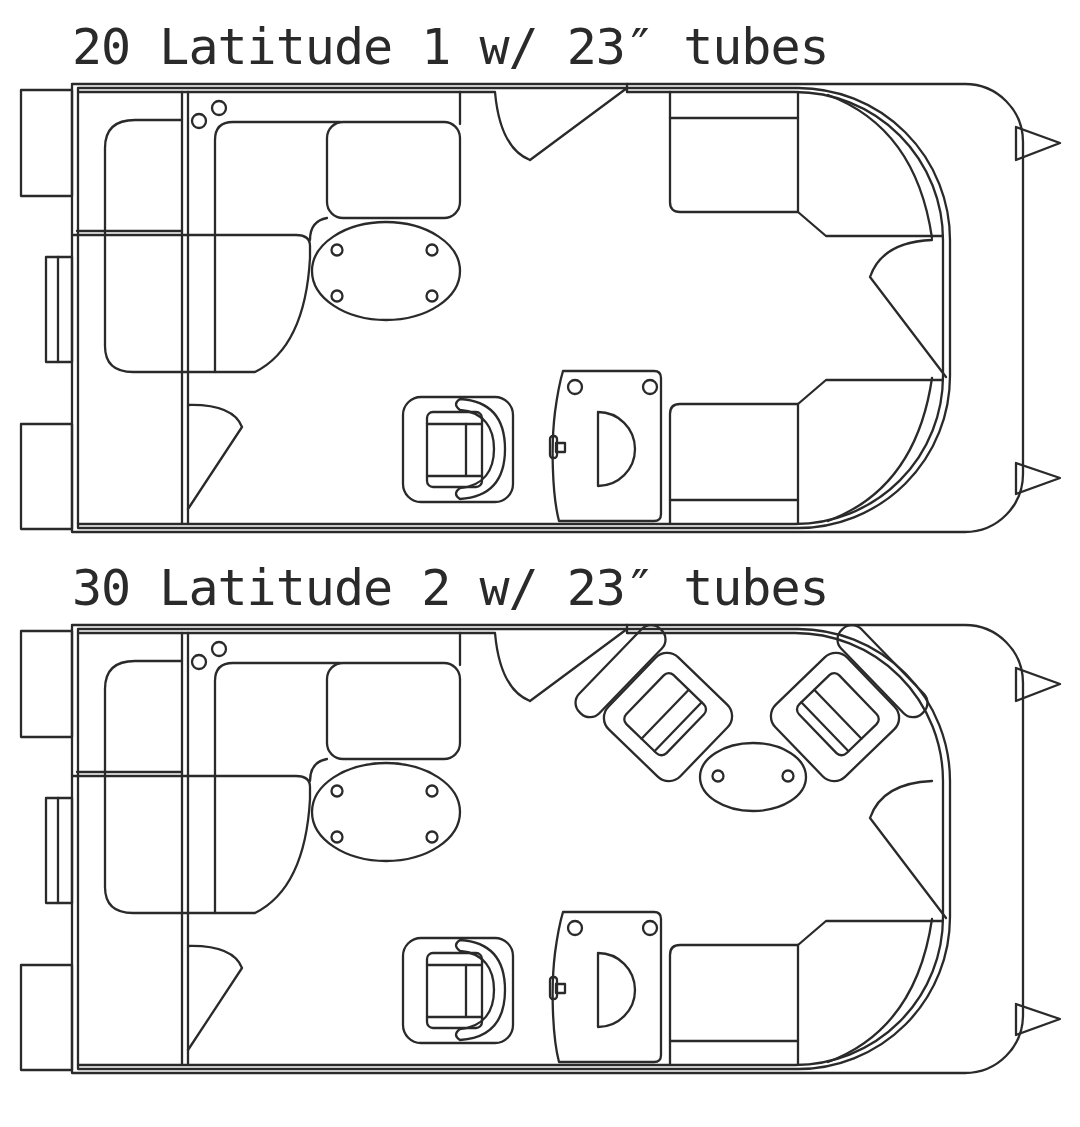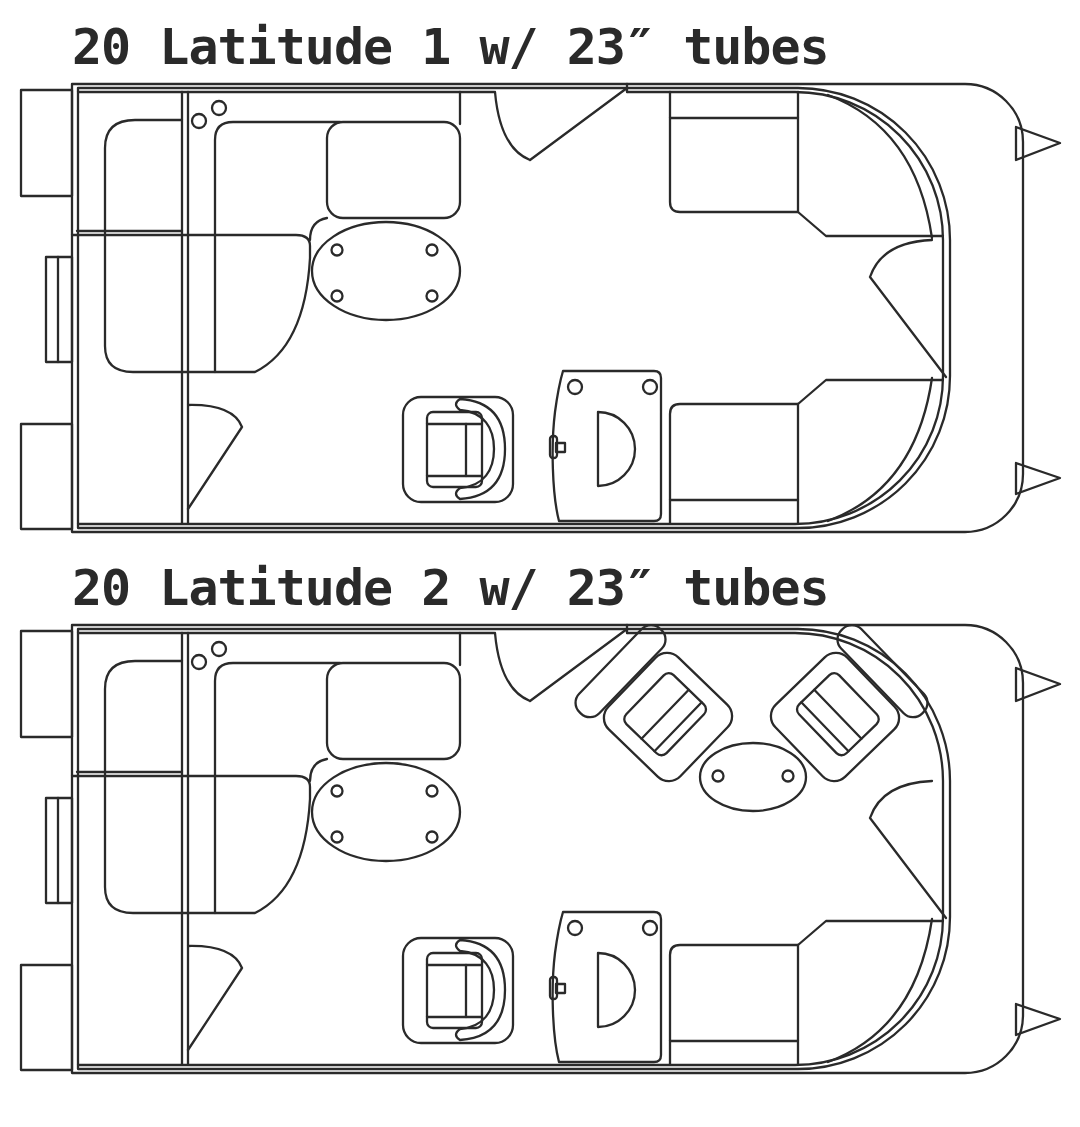--- a/index.html
+++ b/index.html
@@ -12,32 +12,31 @@
   }
   .boat-title{
     position:absolute;
     left:72px;
     font-size:50px;
     letter-spacing:-1px;
     line-height:50px;
     color:#2a2a2a;
     white-space:pre;
     font-family:"DejaVu Sans Mono", monospace;
-    font-weight:bold;
   }
   svg{position:absolute;left:0;top:0;}
   .ink{stroke:#2a2a2a;stroke-width:2.3;fill:none;stroke-linecap:round;stroke-linejoin:round;}
 </style>
 </head>
 <body>
 
 <div class="sheet">
 
   <div class="boat-title" style="top:22px">20 Latitude 1 w/ 23″ tubes</div>
-  <div class="boat-title" style="top:563px">20 Latitude 2 w/ 23″ tubes</div>
+  <div class="boat-title" style="top:563px">30 Latitude 2 w/ 23″ tubes</div>
 
   <svg width="1080" height="1127" viewBox="0 0 1080 1127">
     <defs>
 
       <g id="chair-swivel" class="ink">
         <rect x="-80" y="-58" width="28" height="116" rx="13"></rect>
         <rect x="-50" y="-50" width="100" height="100" rx="16"></rect>
         <rect x="-32" y="-34" width="56" height="68" rx="7"></rect>
         <line x1="-4" y1="-34" x2="-4" y2="34"></line>
         <line x1="14" y1="-34" x2="14" y2="34"></line>

